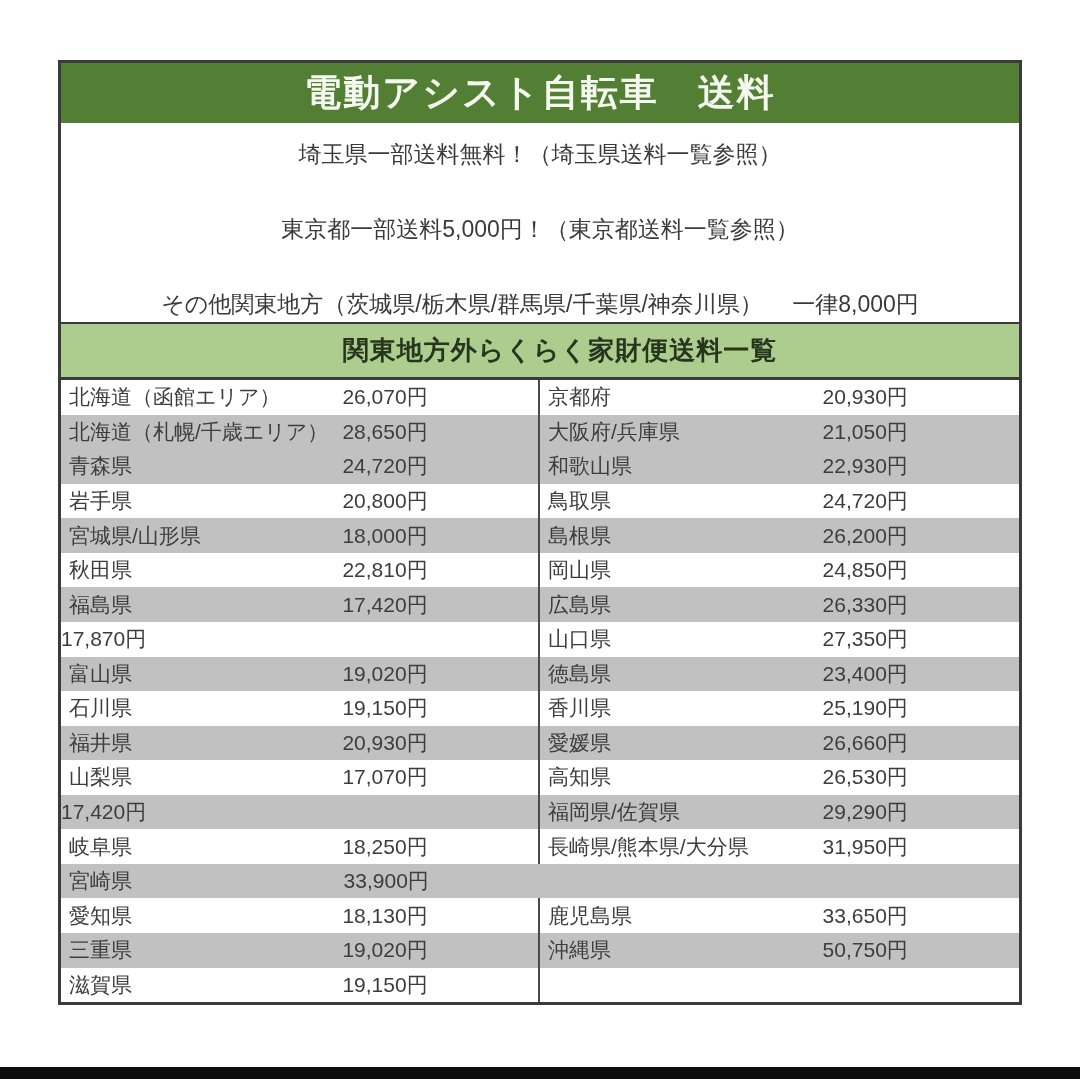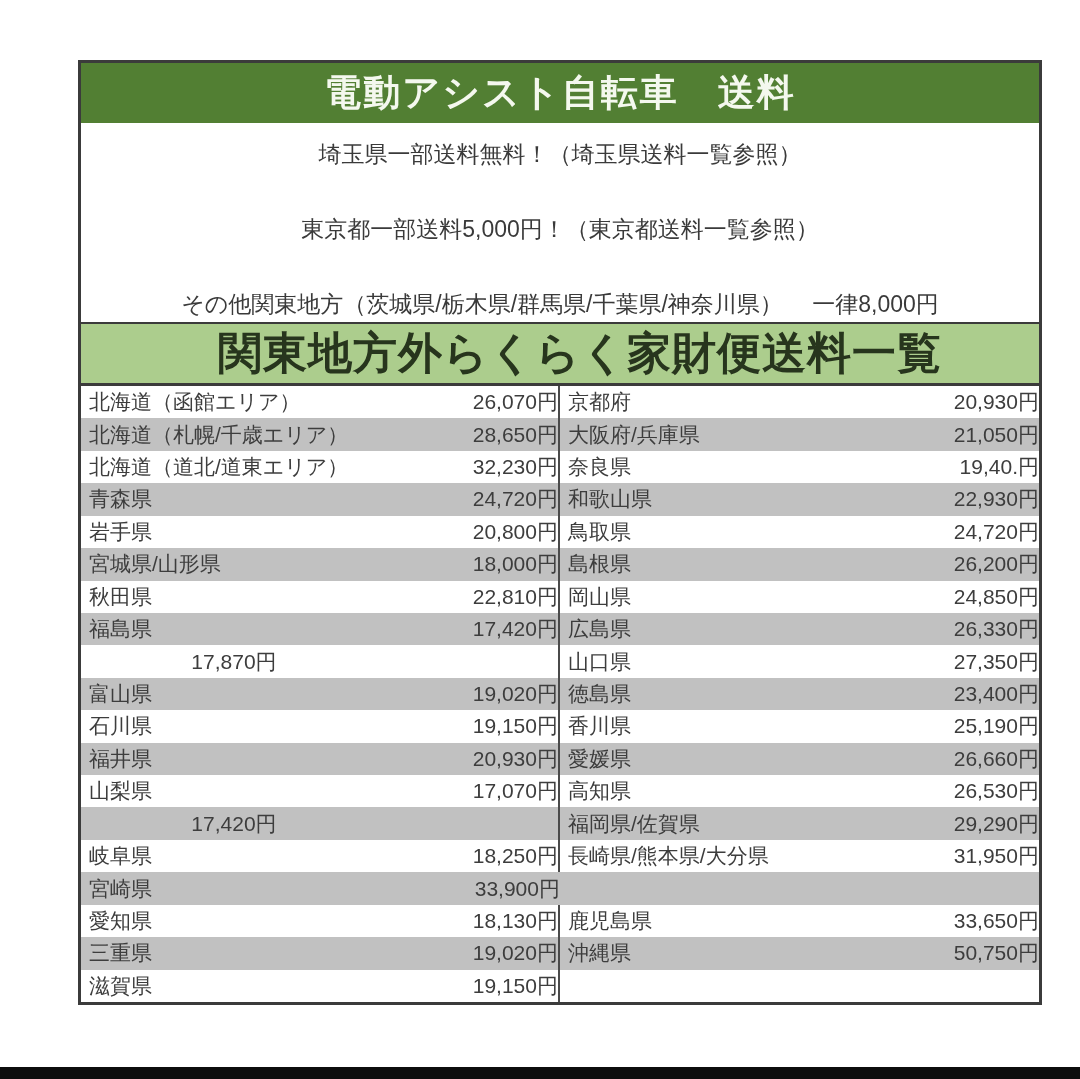--- a/index.html
+++ b/index.html
@@ -18,21 +18,20 @@
   .sheet {
     position: absolute;
     left: 58px;
     top: 60px;
     width: 964px;
     height: 945px;
     border: 3px solid var(--border-dark, #3b3b3b);
     box-sizing: border-box;
     display: flex;
     flex-direction: column;
-    margin-left: 20px;
   }
   .main-header {
     height: 60px;
     flex: 0 0 60px;
     background: var(--header-green, #527f33);
     color: #f4f8ee;
     font-size: 37px;
     font-weight: bold;
     display: flex;
     align-items: center;
@@ -54,21 +53,21 @@
     color: #3a3a3a;
     margin: 0;
     white-space: nowrap;
   }
   .sub-header {
     flex: 0 0 58px;
     background: var(--subheader-green, #accd8d);
     border-top: 2px solid var(--border-dark, #3b3b3b);
     border-bottom: 3px solid var(--border-dark, #3b3b3b);
     color: #27351d;
-    font-size: 44px;
+    font-size: 26px;
     font-weight: bold;
     display: flex;
     align-items: center;
     justify-content: center;
     letter-spacing: 1px;
     box-sizing: border-box;
     padding-left: 40px;
   }
   .fee-table {
     flex: 1 1 auto;
@@ -97,21 +96,20 @@
     overflow: hidden;
   }
   .cell.name {
     width: 59%;
     padding-left: 8px;
     box-sizing: border-box;
   }
   .cell.price {
     width: 41%;
     box-sizing: border-box;
-    text-align: right;
   }
   .bottom-bar {
     position: absolute;
     left: 0;
     bottom: 0;
     width: 1080px;
     height: 12px;
     background: #0d0d0d;
   }
 </style>
@@ -145,30 +143,20 @@
         <div class="row alt">
           <div class="half left">
             <span class="cell name">北海道（札幌/千歳エリア）</span>
             <span class="cell price">28,650円</span>
           </div>
           <div class="half right">
             <span class="cell name">大阪府/兵庫県</span>
             <span class="cell price">21,050円</span>
           </div>
         </div>
-        <div class="row">
-          <div class="half left">
-            <span class="cell name">北海道（道北/道東エリア）</span>
-            <span class="cell price">32,230円</span>
-          </div>
-          <div class="half right">
-            <span class="cell name">奈良県</span>
-            <span class="cell price">19,40.円</span>
-          </div>
-        </div>
         <div class="row alt">
           <div class="half left">
             <span class="cell name">青森県</span>
             <span class="cell price">24,720円</span>
           </div>
           <div class="half right">
             <span class="cell name">和歌山県</span>
             <span class="cell price">22,930円</span>
           </div>
         </div>

